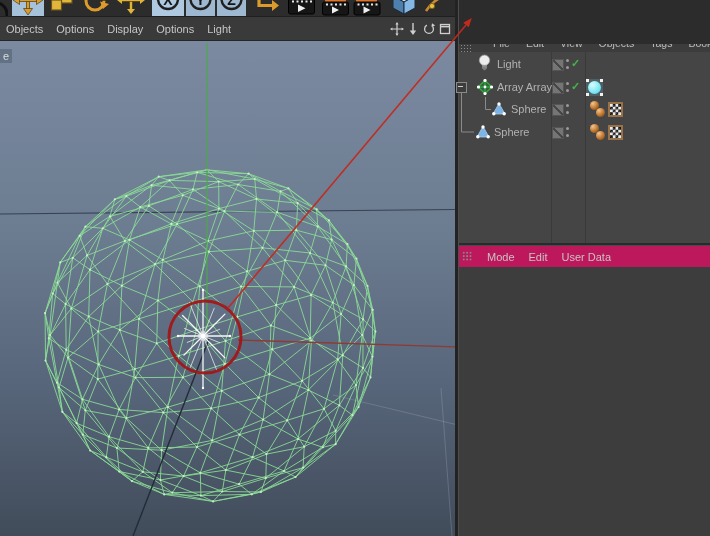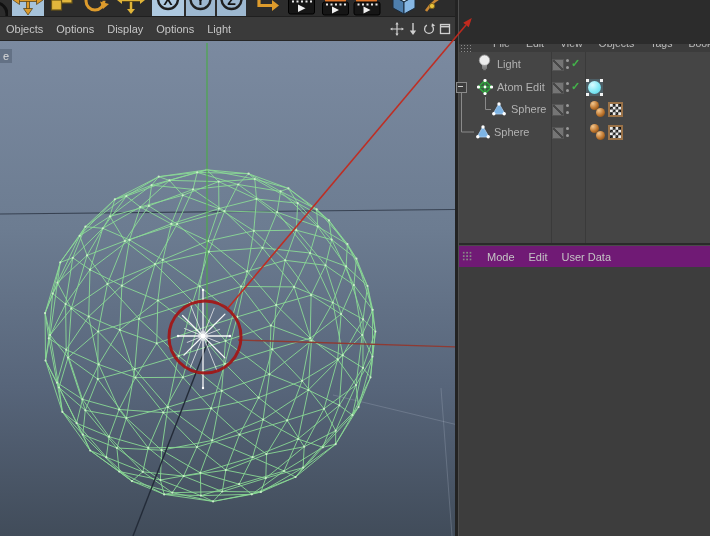--- a/index.html
+++ b/index.html
@@ -55,21 +55,21 @@
   .tag-phong i{position:absolute;width:9px;height:9px;border-radius:50%;
                background:radial-gradient(circle at 32% 28%,#f2c68e,#bd742c 55%,#5f3811);}
   .tag-phong i.p1{left:0;top:0;} .tag-phong i.p2{left:6px;top:7px;}
   .tag-checker{position:absolute;left:149px;top:3.5px;width:11px;height:11px;border:2px solid #9a7248;
     background:
      linear-gradient(45deg,#141414 25%,transparent 25%,transparent 75%,#141414 75%),
      linear-gradient(45deg,#141414 25%,#ececec 25%,#ececec 75%,#141414 75%);
     background-size:5.5px 5.5px;background-position:0 0,2.75px 2.75px;}
   
   .om-bottom{position:absolute;left:0;top:199px;width:100%;height:2px;background:#2a2a2a;}
-  .mode-bar{position:absolute;left:0;top:201px;width:100%;height:21px;background:#701a75;
+  .mode-bar{position:absolute;left:0;top:201px;width:100%;height:21px;background:#be185d;
             border-top:1px solid #4a4a4a;border-bottom:1px solid #2c2c2c;display:flex;align-items:center;}
   .mode-grip{width:11px;height:11px;margin-left:3px;
              background-image:radial-gradient(#878787 0.9px,transparent 1px);background-size:3.4px 3.4px;}
   .mode-bar .mi{margin-left:14px;color:#c4c4c4;}
   .attr{position:absolute;left:0;top:223px;width:100%;height:313px;background:#3d3d3d;}
   
   .overlay{position:absolute;left:0;top:0;pointer-events:none;z-index:60;}
 </style>
 </head>
 <body>
@@ -965,21 +965,21 @@
                 <line x1="1" y1="8" x2="15" y2="8"></line>
             </g>
             <g fill="#ffffff">
                 <circle cx="8" cy="1.5" r="1.6"></circle>
                 <circle cx="1.5" cy="8" r="1.6"></circle>
                 <circle cx="14.5" cy="8" r="1.6"></circle>
                 <circle cx="8" cy="14.5" r="1.6"></circle>
                 <circle cx="8" cy="8" r="1.4"></circle>
               </g>
             </svg></span>
-        <span class="obj-label" style="left:38px">Atom Edit</span>
+        <span class="obj-label" style="left:38px">Array Array</span>
         <div class="swatch"></div>
         <div class="dots">
             <i></i>
             <i></i>
           </div>
         <div class="check">✓</div>
         <div class="tag-cyan">
           <b class="c1"></b>
             <b class="c2"></b>
             <b class="c3"></b>

